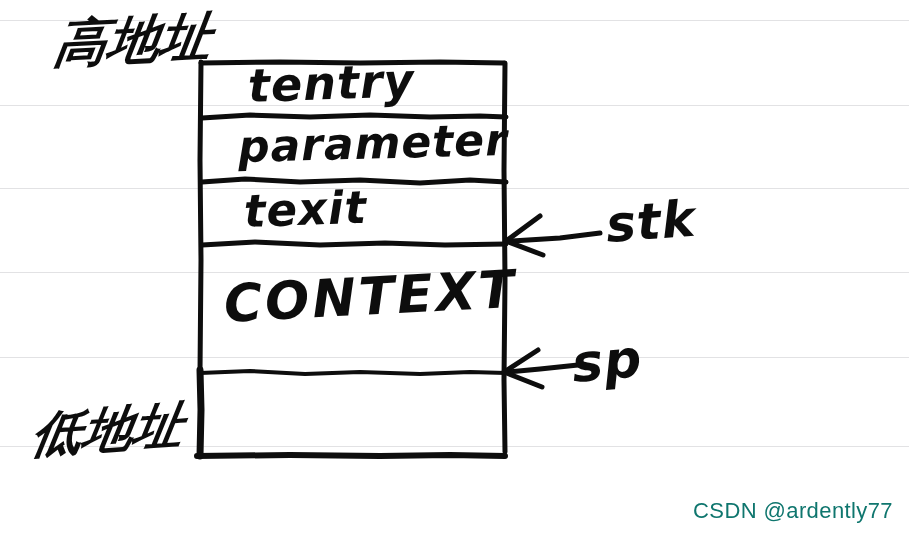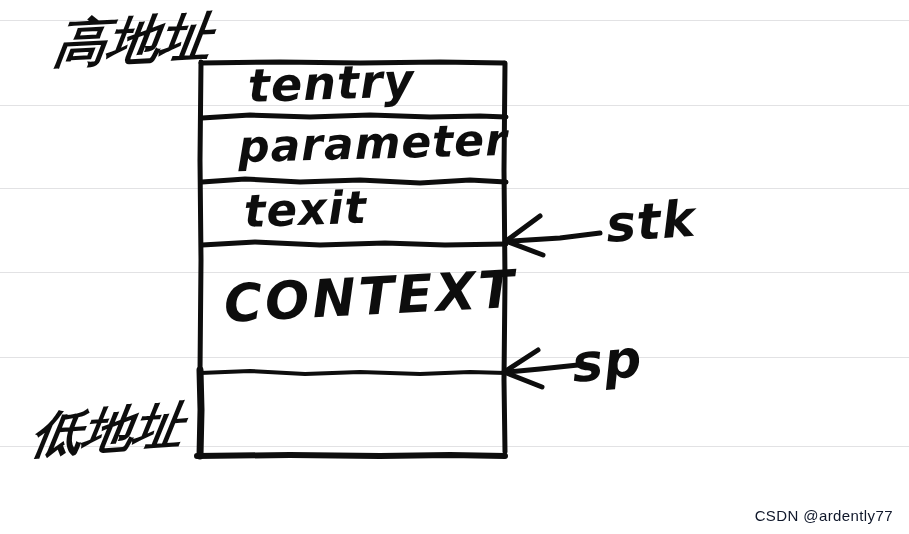--- a/index.html
+++ b/index.html
@@ -57,22 +57,22 @@
   .hw-cjk {
     font-family: "DejaVu Sans", sans-serif;
     font-weight: bold;
     font-style: italic;
     transform-origin: left center;
   }
   #watermark {
     position: absolute;
     right: 16px;
     bottom: 10px;
-    color: #0f172a;
-    font-size: 15px;
+    color: #0f766e;
+    font-size: 22px;
     font-family: "Liberation Sans", sans-serif;
     letter-spacing: 0.4px;
     user-select: none;
   }
 </style>
 </head>
 <body>
 
 <div id="canvas">
 

